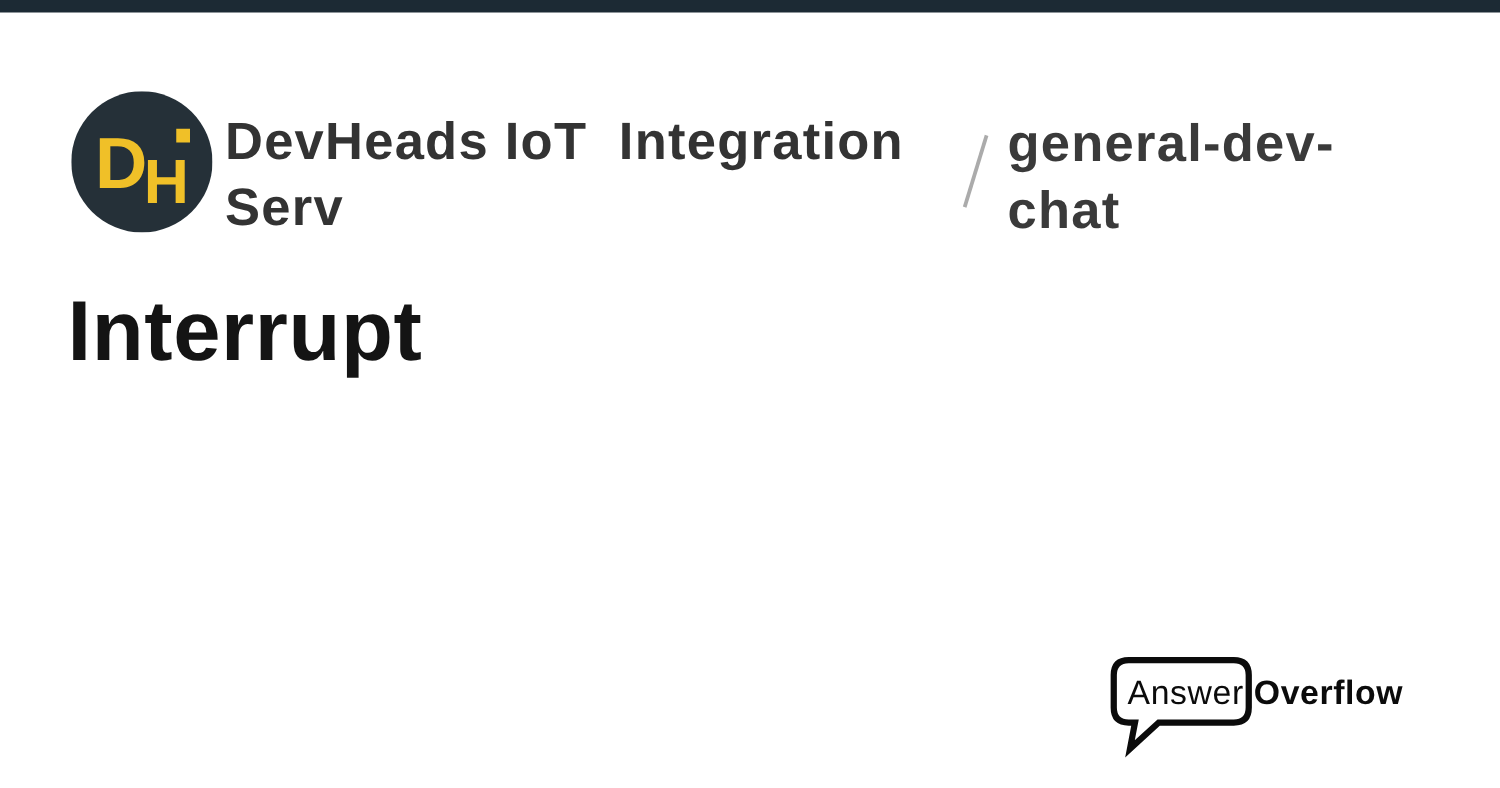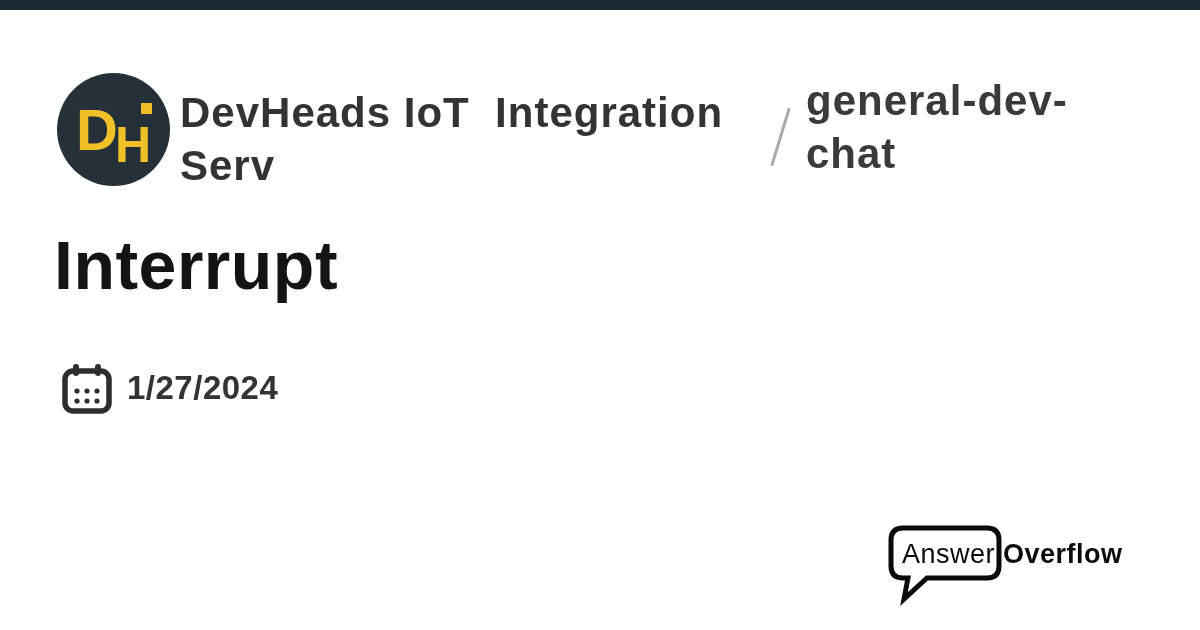--- a/index.html
+++ b/index.html
@@ -42,21 +42,21 @@
   }
   .channel-slash {
     position: absolute;
     left: 779px; top: 107px;
     width: 3px; height: 60px;
     background: #ababab;
     transform: rotate(17deg);
   }
   .channel-name {
     position: absolute;
-    left: 806px; top: 74px;
+    left: 806px; top: 88px;
     width: 300px;
     font-size: 42px;
     font-weight: 700;
     line-height: 53px;
     letter-spacing: 1px;
     color: #3a3a3a;
   }
   .post-title {
     position: absolute;
     left: 54px; top: 226px;
@@ -119,34 +119,20 @@
   </svg>
 
   <div class="server-name">DevHeads IoT  Integration Serv</div>
 
   <div class="channel-slash"></div>
 
   <div class="channel-name">general-dev-chat</div>
 
   <h1 class="post-title">Interrupt</h1>
 
-  <div class="date-row">
-    <svg width="50" height="52" viewBox="0 0 50 52">
-      <rect x="11" y="2" width="6" height="12" rx="3" fill="#2e2e2e"></rect>
-      <rect x="33" y="2" width="6" height="12" rx="3" fill="#2e2e2e"></rect>
-      <rect x="3" y="9" width="44" height="40" rx="8" fill="none" stroke="#2e2e2e" stroke-width="5.5"></rect>
-      <circle cx="15" cy="29" r="2.6" fill="#2e2e2e"></circle>
-      <circle cx="25" cy="29" r="2.6" fill="#2e2e2e"></circle>
-      <circle cx="35" cy="29" r="2.6" fill="#2e2e2e"></circle>
-      <circle cx="15" cy="39" r="2.6" fill="#2e2e2e"></circle>
-      <circle cx="25" cy="39" r="2.6" fill="#2e2e2e"></circle>
-      <circle cx="35" cy="39" r="2.6" fill="#2e2e2e"></circle>
-    </svg>
-    <span class="date-text">1/27/2024</span>
-  </div>
 
   <svg class="ao-logo" viewBox="0 0 240 84">
     <path d="M16,5 H100 Q112,5 112,17 V43 Q112,55 100,55 H40 L17,76 L21,55 H16 Q4,55 4,43 V17 Q4,5 16,5 Z" fill="#ffffff" stroke="#0b0b0b" stroke-width="5" stroke-linejoin="miter"></path>
     <text class="ao-text-regular" x="15" y="40">Answer</text>
     <text class="ao-text-bold" x="116" y="40">Overflow</text>
   </svg>
 
 </div>
 
 </body></html>

